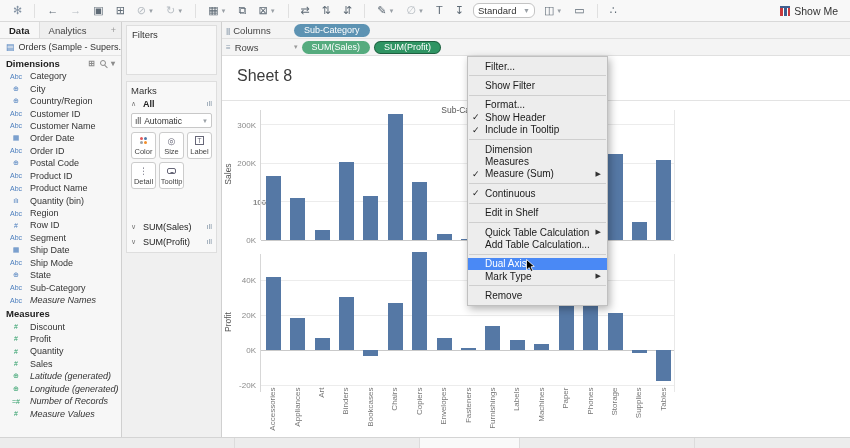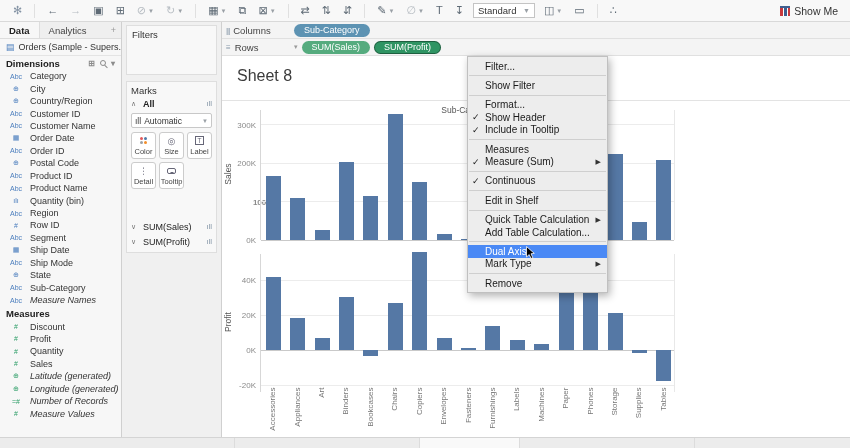--- a/index.html
+++ b/index.html
@@ -10,21 +10,21 @@
   .toolbar { position:absolute; left:0; top:0; width:850px; height:22px; background:#f8f8f8;
              border-bottom:1px solid #d9d9d9; display:flex; align-items:center; padding:0 8px; }
   .tb-strip { display:flex; align-items:center; gap:2px; }
   .tb-btn { display:flex; align-items:center; gap:1px; padding:1px 5px; color:#5e6a75; font-size:11px;
             border-radius:2px; cursor:default; line-height:1; }
   .tb-btn .glyph { font-size:11px; }
   .tb-btn.dim { color:#b6bcc2; }
   .tb-caret { font-size:6px; color:#9aa0a6; margin-left:1px; }
   .tb-div { width:1px; height:14px; background:#e0e0e0; margin:0 5px; }
   .tb-select { display:flex; align-items:center; justify-content:space-between; width:62px; height:15px;
-               background:#fff; border:1px solid #c4c4c4; border-radius:0; font-size:9.5px; color:#333;
+               background:#fff; border:1px solid #c4c4c4; border-radius:6px; font-size:9.5px; color:#333;
                padding:0 4px; margin:0 4px; }
   .tb-select .tb-caret { font-size:7px; }
   .show-me { margin-left:auto; display:flex; align-items:center; gap:4px; font-size:10.5px; color:#333; padding-right:4px; }
   .showme-ic { width:10px; height:10px; display:inline-block;
                background:linear-gradient(90deg,#c9393d 0 3px,#fff 3px 4px,#3f5f8f 4px 7px,#fff 7px 8px,#c9393d 8px 10px);
                border-top:2px solid #3f5f8f; }
 
   
   .sidebar { position:absolute; left:0; top:22px; width:122px; height:415px; background:#f7f7f7;
              border-right:1px solid #d0d0d0; font-size:9px; color:#333; overflow:hidden; }
@@ -523,20 +523,23 @@
       <div class="ctx-item">
         <span class="check">✓</span>
         <span>Show Header</span>
       </div>
       <div class="ctx-item">
         <span class="check">✓</span>
         <span>Include in Tooltip</span>
       </div>
       <div class="ctx-sep"></div>
       <div class="ctx-item">
+        <span>Dimension</span>
+      </div>
+      <div class="ctx-item">
         <span>Measures</span>
       </div>
       <div class="ctx-item">
         <span class="check">✓</span>
         <span>Measure (Sum)</span>
         <span class="sub">▶</span>
       </div>
       <div class="ctx-sep"></div>
       <div class="ctx-item">
         <span class="check">✓</span>

